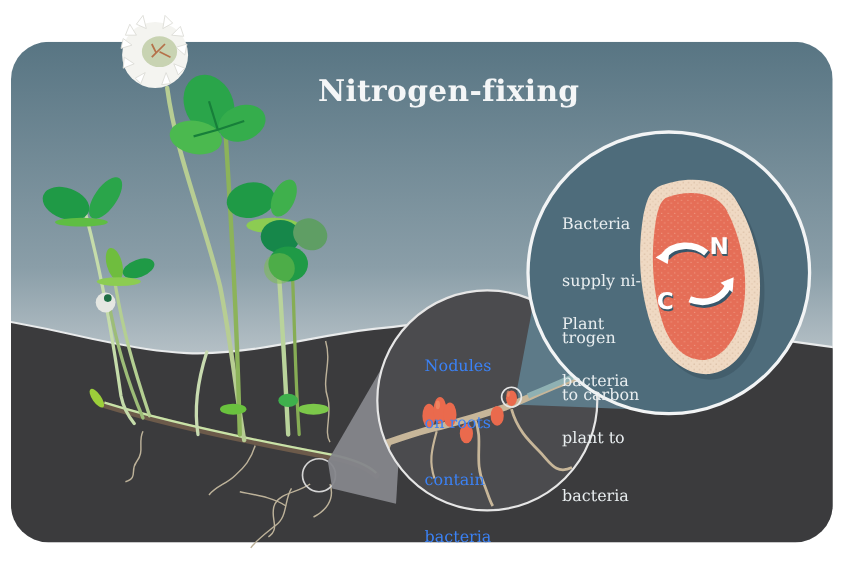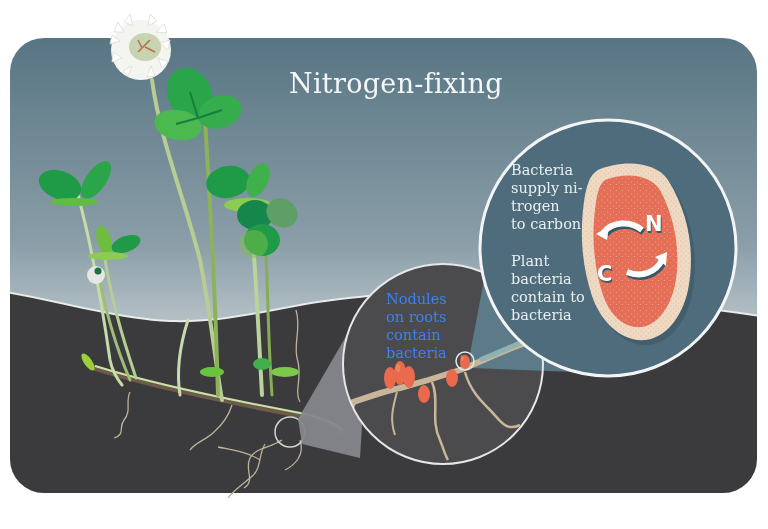--- a/index.html
+++ b/index.html
@@ -1,21 +1,21 @@
 <!DOCTYPE html>
 <html><head>
 <meta charset="utf-8">
 <style>
   html,body{margin:0;padding:0;background:#ffffff;}
   body{width:768px;height:529px;position:relative;overflow:hidden;font-family:"DejaVu Serif",serif;}
   #stage{position:absolute;left:0;top:0;width:768px;height:529px;}
-  .title{position:absolute;left:289px;top:64px;color:#f4f6f7;font-family:"DejaVu Serif",serif;font-weight:400;font-size:27px;line-height:40px;letter-spacing:0.3px;}
+  .title{position:absolute;left:289px;top:64px;color:#f4f6f7;font-family:"DejaVu Serif",serif;font-weight:700;font-size:27px;line-height:40px;letter-spacing:0.3px;}
   .title span{display:block;}
   .label{position:absolute;color:#e9eef0;font-family:"DejaVu Serif",serif;font-size:14.5px;line-height:18px;}
-  .label span{display:block;}
+  .label span{display:block;margin-top:34px;}
   .bact{left:511px;top:161px;}
   .plant{left:511px;top:252px;}
   .nod{left:386px;top:290px;color:#3b82f6;}
   .elem{position:absolute;color:#ffffff;font-family:"DejaVu Sans",sans-serif;font-weight:bold;font-size:21px;text-shadow:1px 2px 0 #3a5a6a;}
   .elem-n{left:645px;top:212px;}
   .elem-c{left:597px;top:262px;}
 </style>
 </head>
 <body>
 
@@ -183,21 +183,21 @@
   <div class="label bact">
     <span>Bacteria</span>
     <span>supply ni-</span>
     <span>trogen</span>
     <span>to carbon</span>
   </div>
 
   <div class="label plant">
     <span>Plant</span>
     <span>bacteria</span>
-    <span>contain to</span>
+    <span>plant to</span>
     <span>bacteria</span>
   </div>
 
   <div class="label nod">
     <span>Nodules</span>
     <span>on roots</span>
     <span>contain</span>
     <span>bacteria</span>
   </div>
 

